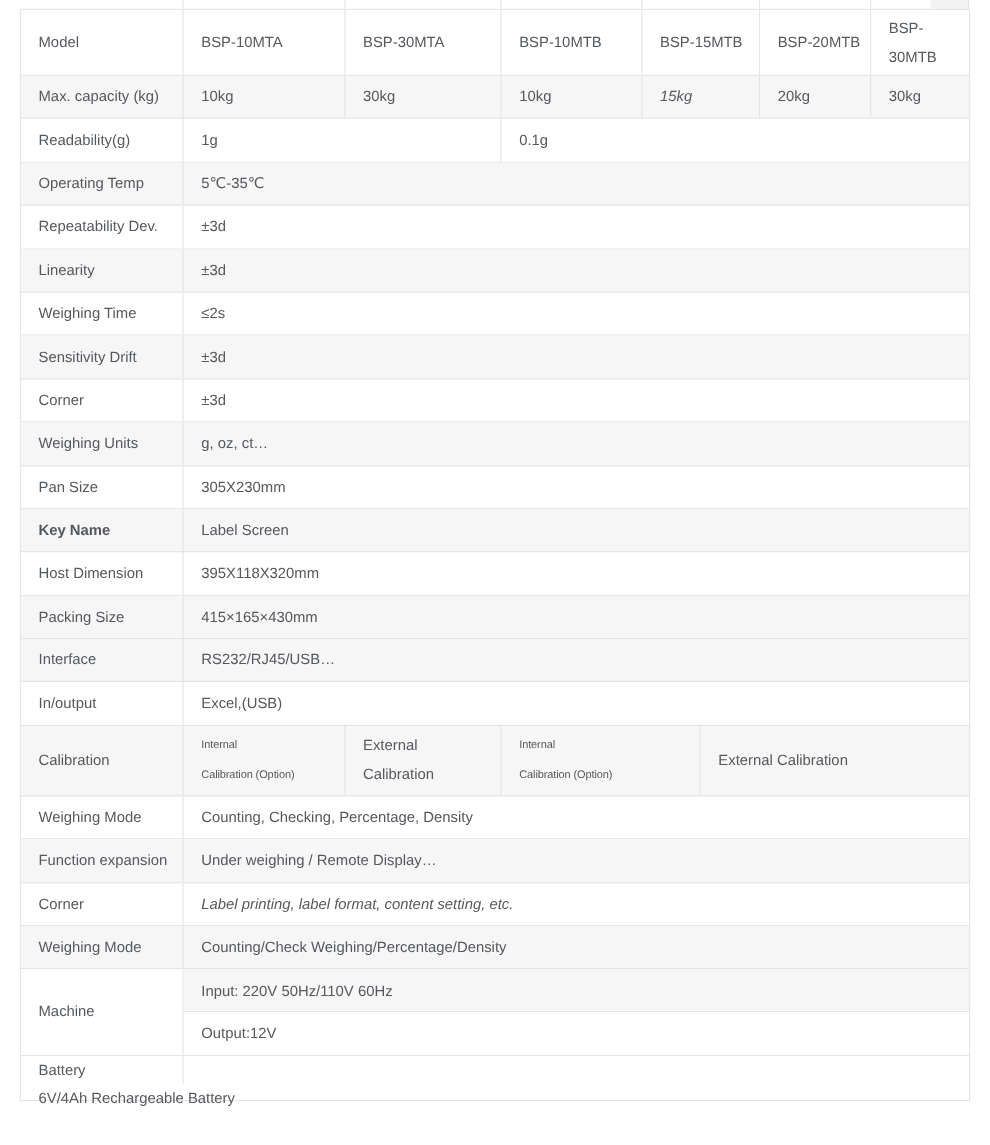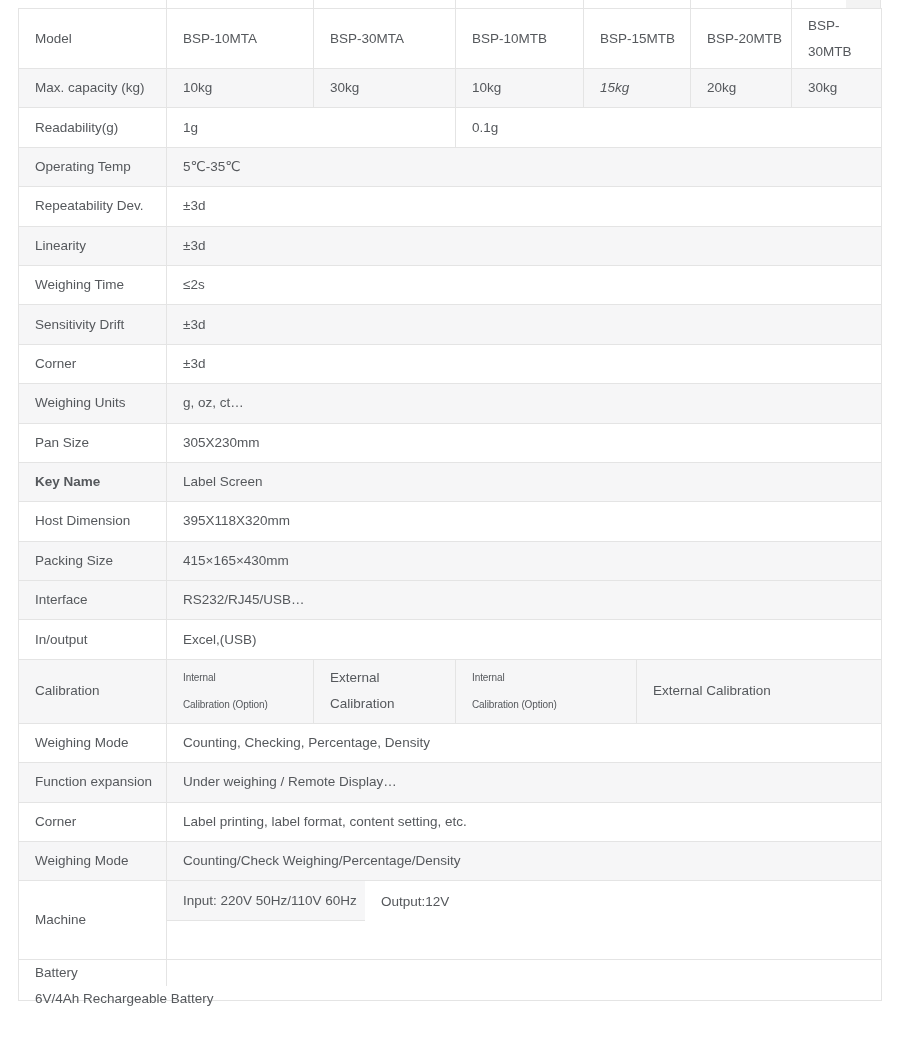--- a/index.html
+++ b/index.html
@@ -37,21 +37,21 @@
   .cell{
     display:flex;align-items:center;
     padding:0 8px 0 16px;
     border-right:1px solid var(--border);
     overflow:hidden;
     line-height:26px;
     flex:0 0 auto;
   }
   .cell:last-child{border-right:none;}
   .cell.pre{white-space:pre-line;font-size:10px;letter-spacing:-0.1px;line-height:27px;}
-  .machine-values{display:flex;flex-direction:row;flex:0 0 auto;}
+  .machine-values{display:flex;flex-direction:column;flex:0 0 auto;}
   .machine-sub{
     display:flex;align-items:center;
     padding:0 8px 0 16px;
     height:39.4px;
   }
   .machine-sub.first{border-bottom:1px solid var(--border);}
   .machine-sub.stripe{background:var(--stripe);}
 </style>
 </head>
 <body>
@@ -155,21 +155,21 @@
     <div class="trow">
       <div class="cell" style="width: 148px;">Weighing Mode</div>
       <div class="cell" style="width: 714px;">Counting, Checking, Percentage, Density</div>
     </div>
     <div class="trow stripe">
       <div class="cell" style="width: 148px;">Function expansion</div>
       <div class="cell" style="width: 714px;">Under weighing / Remote Display…</div>
     </div>
     <div class="trow">
       <div class="cell" style="width: 148px;">Corner</div>
-      <div class="cell" style="width: 714px;">Label printing, label format, content setting, etc.</div>
+      <div class="cell" style="width: 714px; font-style: italic;">Label printing, label format, content setting, etc.</div>
     </div>
     <div class="trow stripe">
       <div class="cell" style="width: 148px;">Weighing Mode</div>
       <div class="cell" style="width: 714px;">Counting/Check Weighing/Percentage/Density</div>
     </div>
     <div class="trow machine">
       <div class="cell" style="width: 148px;">Machine</div>
       <div class="machine-values" style="width: 714px;">
         <div class="machine-sub first stripe">Input: 220V 50Hz/110V 60Hz</div>
         <div class="machine-sub">Output:12V</div>

